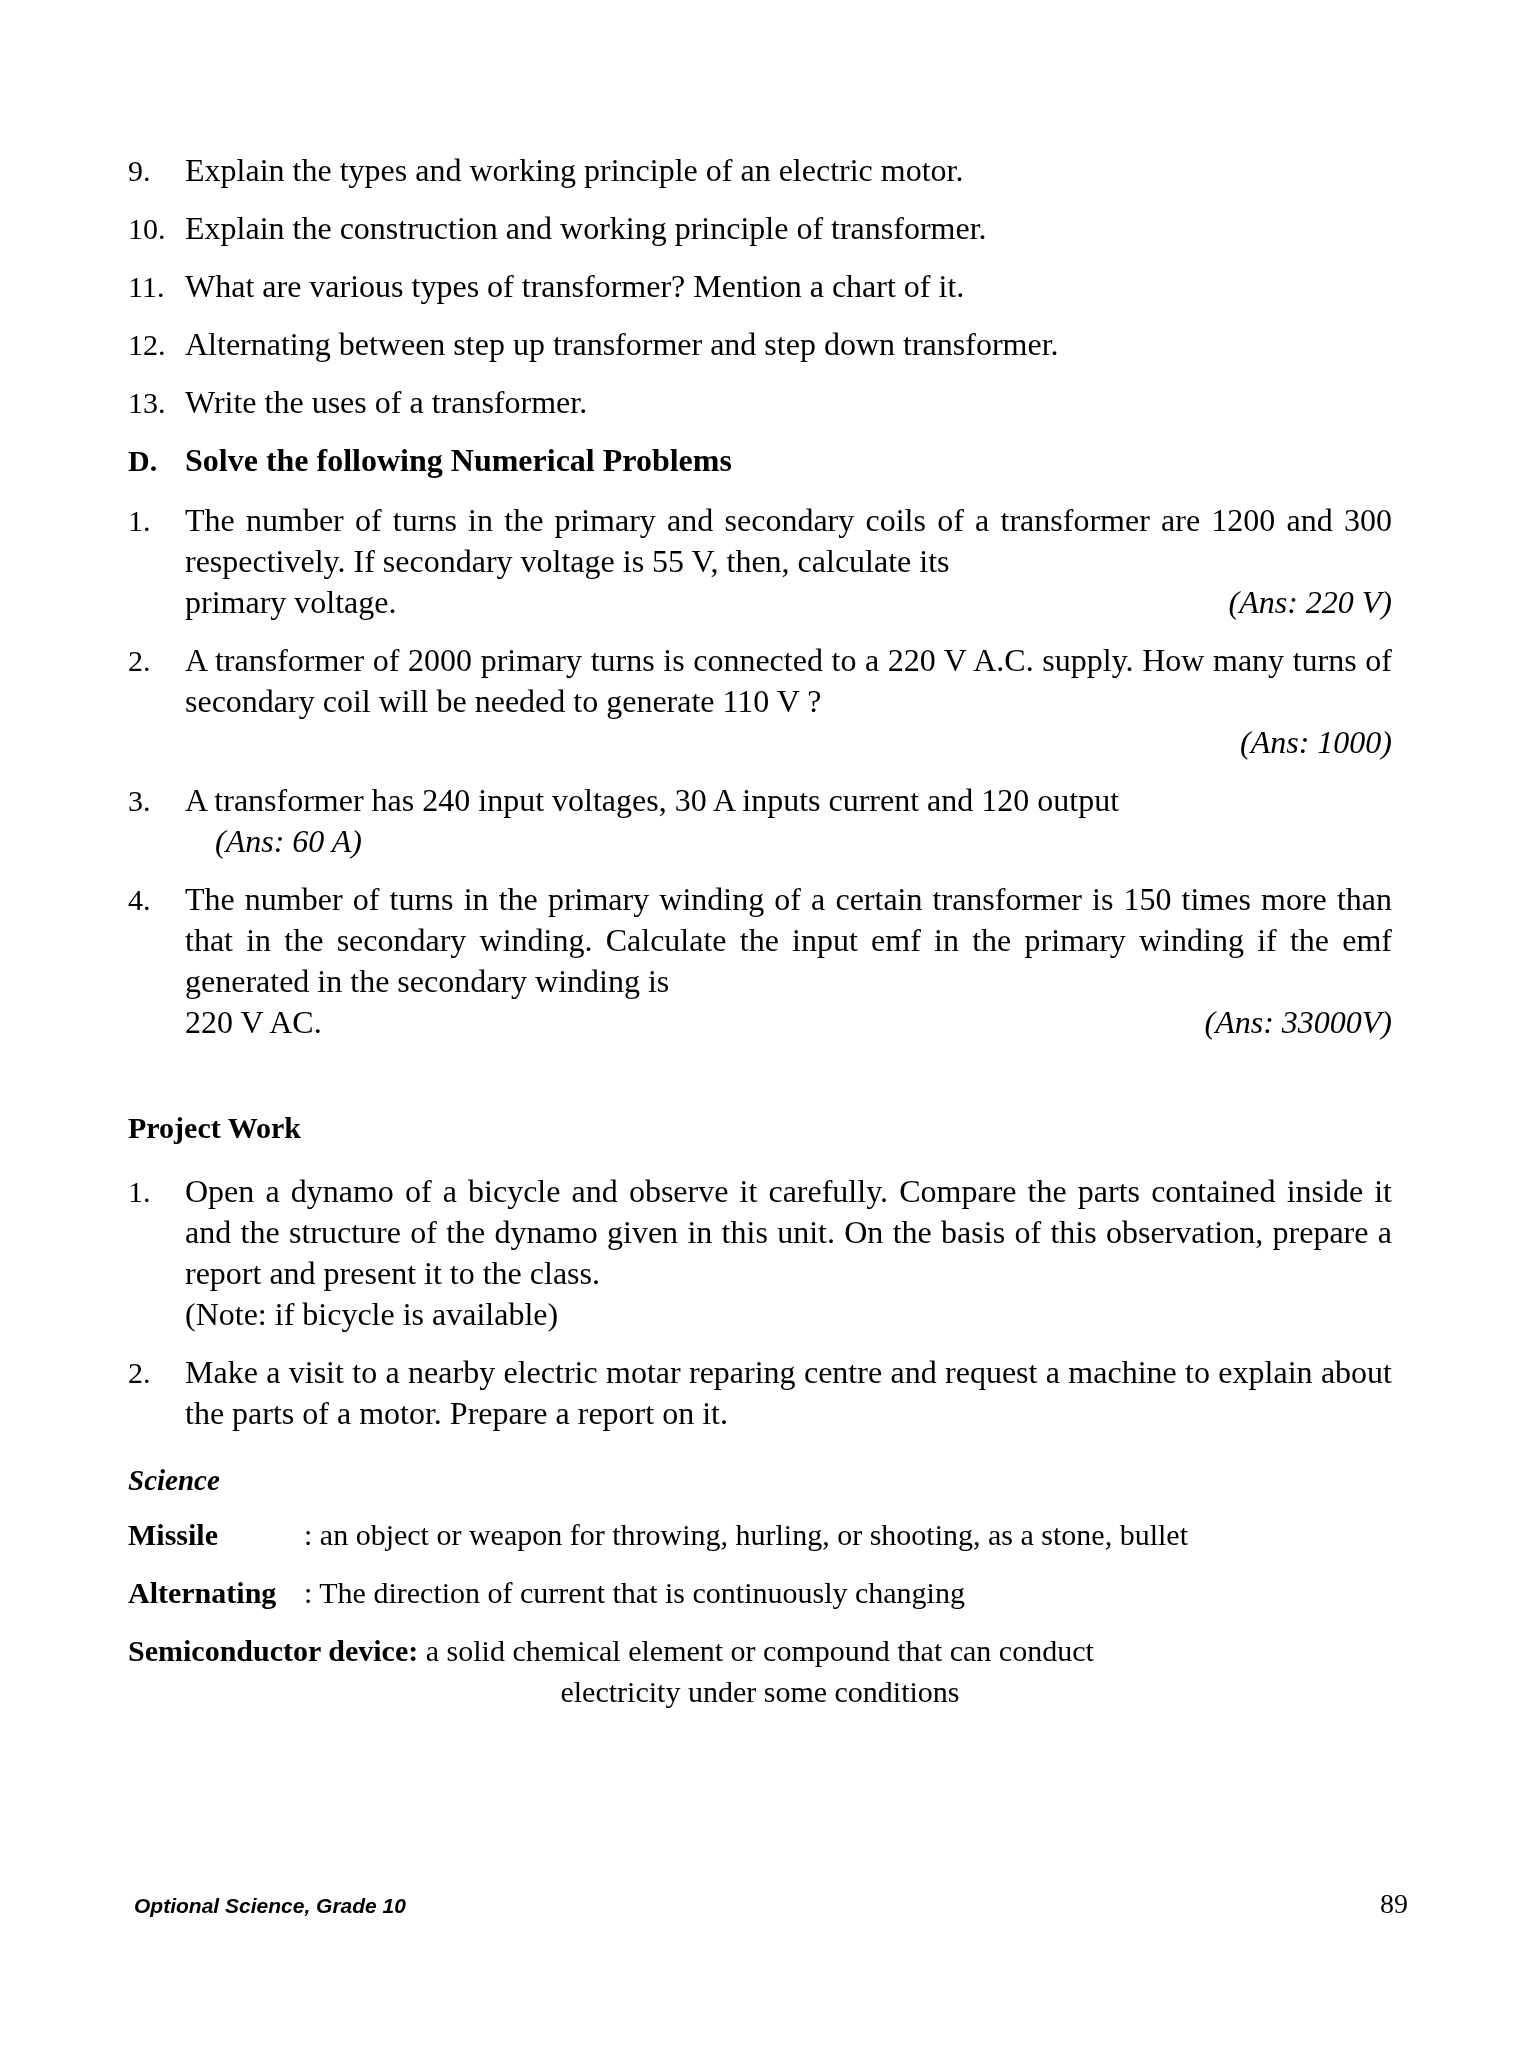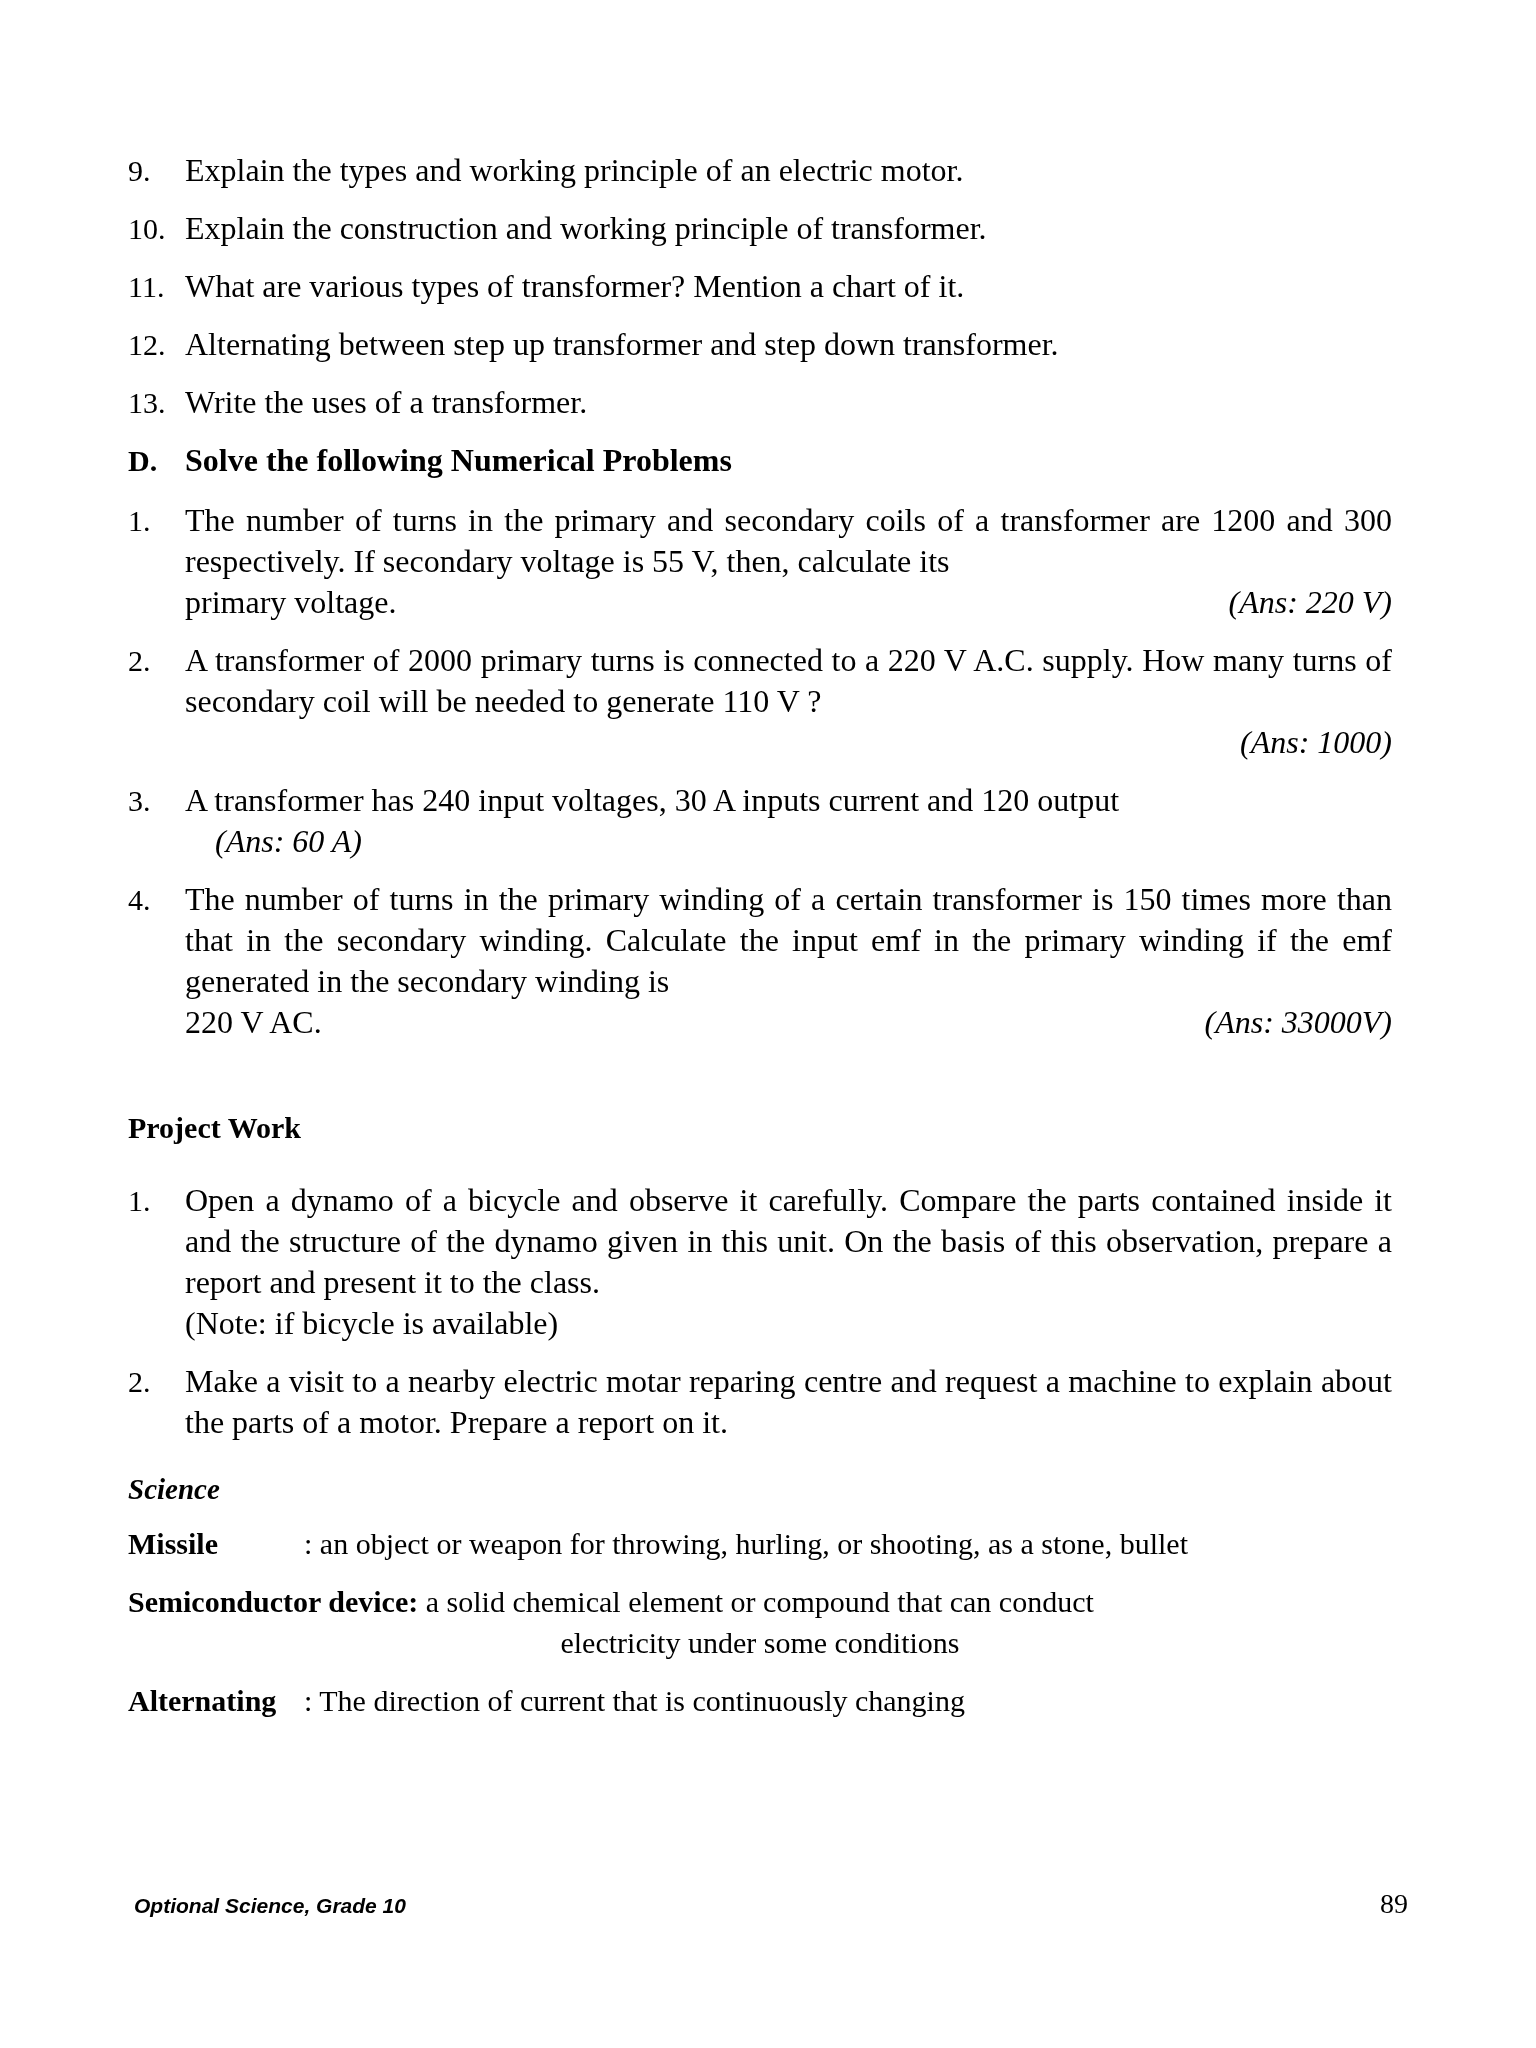--- a/index.html
+++ b/index.html
@@ -74,21 +74,21 @@
   }
   .splitline .left { }
   .splitline .right { font-style: italic; padding-left: 30px; white-space: nowrap; }
 
   
   .section-title {
     font-size: 30px;
     line-height: 41px;
     font-weight: bold;
     margin-top: 64px;
-    margin-bottom: 32px;
+    margin-bottom: 23px;
   }
   .glossary-title {
     font-size: 29px;
     line-height: 40px;
     font-weight: bold;
     font-style: italic;
     margin-top: 26px;
     margin-bottom: 14px;
   }
 
@@ -240,29 +240,29 @@
     <div class="glossary-title">Science</div>
 
     <div>
 
       <div class="gloss">
         <span class="term fixed">Missile</span>
         <span class="def">: an object or weapon for throwing, hurling, or shooting, as a stone, bullet</span>
       </div>
 
       <div class="gloss">
+        <span class="term fixed">Alternating</span>
+        <span class="def">: The direction of current that is continuously changing</span>
+      </div>
+
+      <div class="gloss">
         <span class="def">
           <span class="term">Semiconductor device:</span><span> a solid chemical element or compound that can conduct</span>
           <span class="centered">electricity under some conditions</span>
         </span>
-      </div>
-
-      <div class="gloss">
-        <span class="term fixed">Alternating</span>
-        <span class="def">: The direction of current that is continuously changing</span>
       </div>
 
     </div>
 
   </div>
 
   <div class="footer">
     <span class="src">Optional Science, Grade 10</span>
     <span class="pageno">89</span>
   </div>

